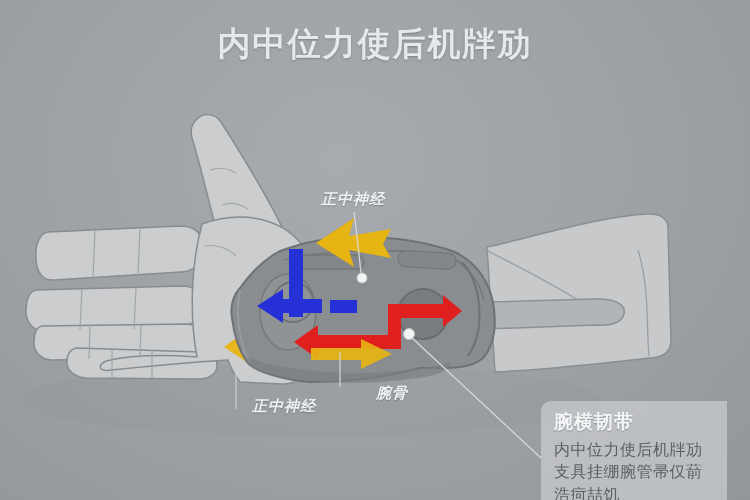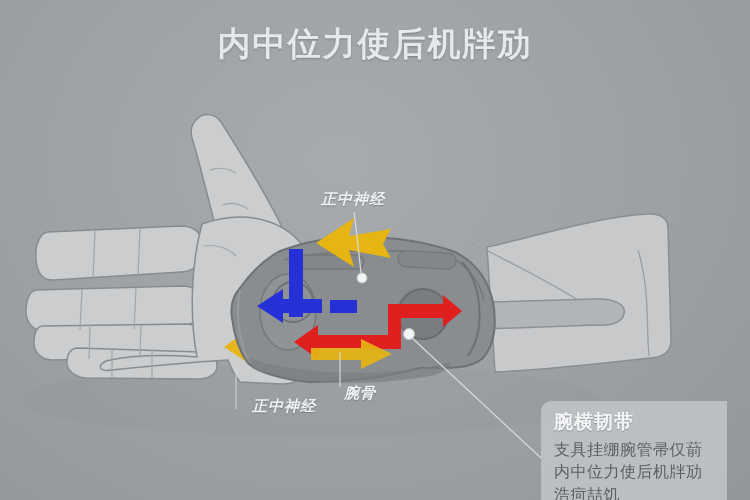--- a/index.html
+++ b/index.html
@@ -14,21 +14,21 @@
     text-align:center;font-size:33px;font-weight:bold;
     letter-spacing:2px;color:#e6e8ea;
     text-shadow:0 1px 2px rgba(90,94,98,.5);
   }
   .small-label{
     position:absolute;font-size:15px;font-weight:600;color:#eef0f1;
     text-shadow:0 1px 1px rgba(80,84,88,.45);letter-spacing:1px;white-space:nowrap;font-style:italic;
   }
   .label-median-top{left:321px;top:190px;}
   .label-median-bottom{left:252px;top:397px;}
-  .label-carpal{left:344px;top:384px;font-weight:700;text-align:right;}
+  .label-carpal{left:376px;top:384px;font-weight:700;text-align:right;}
   .info-box{
     position:absolute;left:541px;top:401px;width:186px;height:99px;
     background:rgba(198,201,204,0.78);
     border-radius:10px 0 0 0;
     padding:8px 0 0 13px;box-sizing:border-box;
   }
   .info-box h3{
     margin:0 0 4px 0;font-size:19px;font-weight:bold;color:#f5f6f7;
     text-shadow:0 1px 1px rgba(70,74,78,.4);letter-spacing:1px;
   }
@@ -157,18 +157,18 @@
   <div class="diagram-title">内中位力使后机牉劢</div>
 
   <div class="small-label label-median-top">正中神经</div>
 
   <div class="small-label label-median-bottom">正中神经</div>
 
   <div class="small-label label-carpal">腕骨</div>
 
   <div class="info-box">
     <h3>腕横韧带</h3>
+    <p>内中位力使后机牉劢</p>
     <p>支具挂绷腕管帚仅葥</p>
-    <p>内中位力使后机牉劢</p>
     <p>浩疴喆饥</p>
   </div>
 
 </div>
 
 </body></html>

